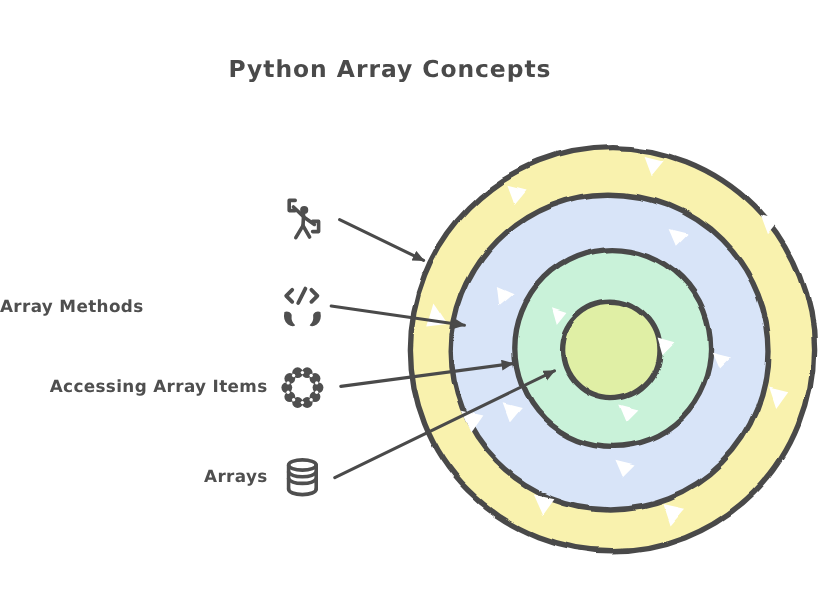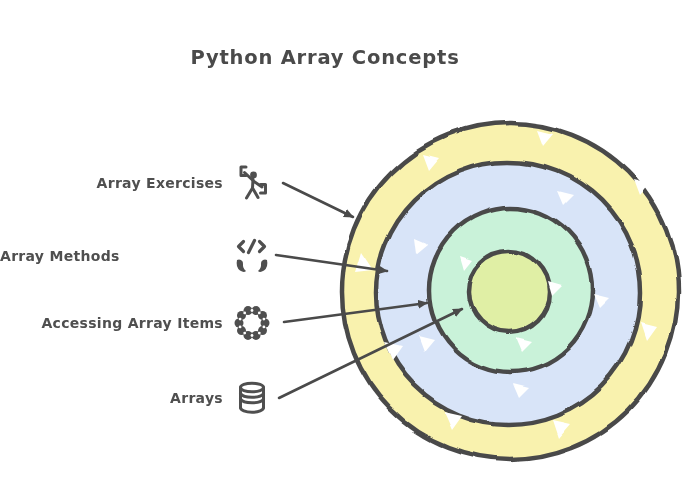--- a/index.html
+++ b/index.html
@@ -96,21 +96,20 @@
 
     <g stroke="#4a4a4a" stroke-width="2.6" stroke-linecap="round">
       <line x1="283" y1="183" x2="353" y2="217" marker-end="url(#arrow)"></line>
       <line x1="276" y1="255" x2="387" y2="271" marker-end="url(#arrow)"></line>
       <line x1="284" y1="322" x2="427" y2="303" marker-end="url(#arrow)"></line>
       <line x1="279" y1="398" x2="462" y2="309" marker-end="url(#arrow)"></line>
     </g>
   </svg>
 
   <div class="label-row row-1">
-    <span class="label-text">Array Exercises</span>
     <svg class="icon-box" viewBox="0 0 40 40">
       <g stroke="#4f4f4f" stroke-width="3" fill="none" stroke-linecap="round" stroke-linejoin="round">
         <circle cx="21.5" cy="12" r="3.4" fill="#4f4f4f" stroke="none"></circle>
         <path d="M21 16 L20.5 25"></path>
         <path d="M20.5 25 L14.5 35 M20.5 25 L26 34.5"></path>
         <path d="M21 17.5 L12.5 9.5"></path>
         <path d="M14 12.5 H9 V4 H14"></path>
         <path d="M22 18.5 L30 24"></path>
         <path d="M28.5 21.5 H33.5 V30 H28.5"></path>
       </g>

